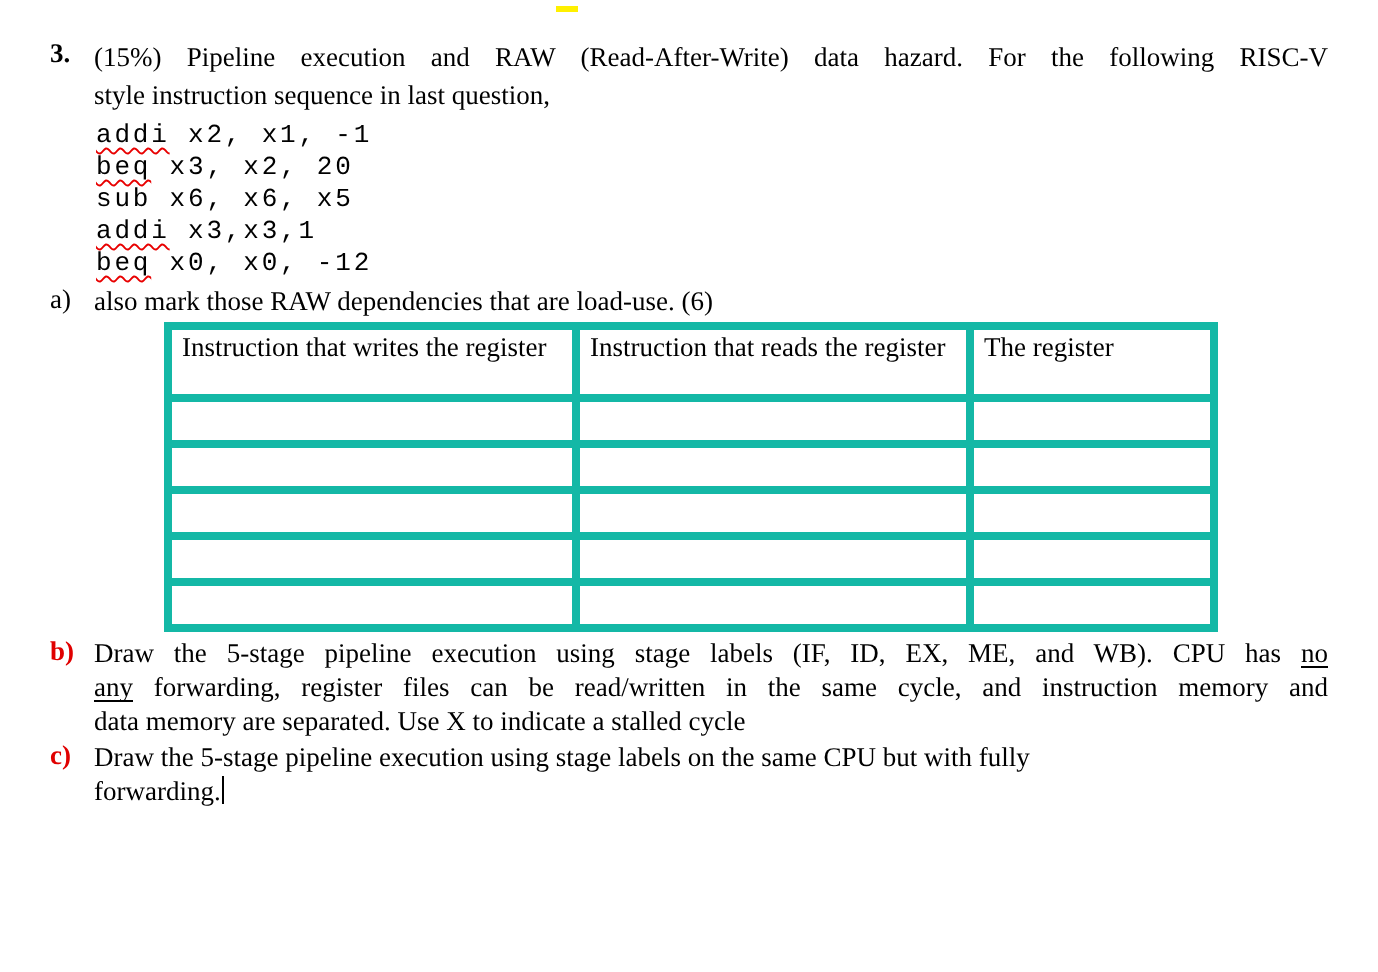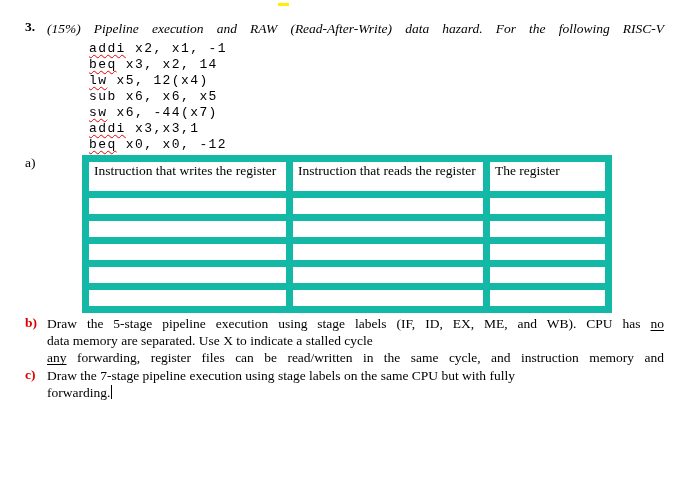--- a/index.html
+++ b/index.html
@@ -19,30 +19,30 @@
     position: absolute;
     left: 278px; top: 3px;
     width: 11px; height: 3px;
     background: #fff000;
   }
   .item { position: relative; padding-left: 22px; width: 639px; }
   .num  { position: absolute; left: 0; top: 0; }
   .num.bold { font-weight: bold; }
   .num.red  { font-weight: bold; color: #e00000; }
   .line { line-height: 18px; }
-  .title .line { line-height: 19px; font-style: italic; }
+  .title .line { line-height: 19px; }
   .bc .line { line-height: 17px; }
   .jlast { text-align: justify; text-align-last: justify; }
   .code-block {
     margin: 3px 0 2px 23px;
     font-family: "Liberation Mono", "DejaVu Sans Mono", monospace;
     font-size: 13px;
     letter-spacing: 1.4px;
   }
-  .code-line { line-height: 16px; white-space: pre; margin-left: 41px; }
+  .code-line { line-height: 16px; white-space: pre; }
   .sp {
     text-decoration: underline;
     text-decoration-style: wavy;
     text-decoration-color: #e80000;
     text-decoration-thickness: 1px;
     text-underline-offset: 2px;
     text-decoration-skip-ink: none;
   }
   .gram {
     text-decoration-style: wavy;
@@ -59,21 +59,21 @@
     text-underline-offset: 2px;
   }
   .emph { font-weight: bold; font-style: italic; }
   .raw-table {
     border-collapse: collapse;
     margin: 1px 0 2px 57px;
     table-layout: fixed;
     width: 507px;
   }
   .raw-table th, .raw-table td {
-    border: 7px solid #14b8a6;
+    border: 4px solid #14b8a6;
     font-weight: normal;
     font-size: 13.5px;
     line-height: 16px;
     padding: 1px 5px 2px 5px;
     vertical-align: top;
   }
   .raw-table th { height: 36px; text-align: justify; }
   .raw-table th.c3 { text-align: left; }
   .raw-table td { height: 23px; }
   .c1 { width: 204px; }
@@ -91,34 +91,34 @@
 </head>
 <body>
 
 <div class="page">
 
   <div class="hl"></div>
 
   <div class="item title">
     <span class="num bold">3.</span>
     <div class="line jlast">(15%) Pipeline execution and RAW (Read-After-Write) data hazard. For the following RISC-V</div>
+    <div class="line">style instruction sequence in last question,</div>
   </div>
 
   <div class="code-block" id="code-block">
       <div class="code-line"><span class="sp">addi</span><span> x2, x1, -1</span></div>
-      <div class="code-line"><span class="sp">beq</span><span> x3, x2, 14</span></div>
-      <div class="code-line"><span class="sp">lw</span><span> x5, 12(x4)</span></div>
+      <div class="code-line"><span class="sp">beq</span><span> x3, x2, 20</span></div>
       <div class="code-line"><span class="">sub</span><span> x6, x6, x5</span></div>
-      <div class="code-line"><span class="sp">sw</span><span> x6, -44(x7)</span></div>
       <div class="code-line"><span class="sp">addi</span><span> x3,x3,1</span></div>
       <div class="code-line"><span class="sp">beq</span><span> x0, x0, -12</span></div>
     </div>
 
   <div class="item">
     <span class="num">a)</span>
+    <div class="line">also mark those RAW dependencies that are load-use. (6)</div>
   </div>
 
   <table class="raw-table">
     <thead>
       <tr>
         <th class="c1">Instruction that writes the register</th>
         <th class="c2">Instruction that reads the register</th>
         <th class="c3">The register</th>
       </tr>
     </thead>
@@ -147,23 +147,23 @@
           <td class="c1"></td>
           <td class="c2"></td>
           <td class="c3"></td>
         </tr>
       </tbody>
   </table>
 
   <div class="item bc">
     <span class="num red">b)</span>
     <div class="line jlast"><span>Draw the 5-stage pipeline execution using stage labels (IF, ID, EX, ME, and WB). CPU has</span> <span class="gram"><span class="ul">no</span></span></div>
+    <div class="line jlast"><span class="gram"><span class="ul">any</span></span> <span>forwarding, register files can be read/written in the same cycle, and instruction memory and</span></div>
     <div class="line">data memory are separated. Use X to indicate a stalled cycle</div>
-    <div class="line jlast"><span class="gram"><span class="ul">any</span></span> <span>forwarding, register files can be read/written in the same cycle, and instruction memory and</span></div>
   </div>
 
   <div class="item bc">
     <span class="num red">c)</span>
-    <div class="line">Draw the 7-stage pipeline execution using stage labels on the same CPU but with fully</div>
+    <div class="line">Draw the 5-stage pipeline execution using stage labels on the same CPU but with fully</div>
     <div class="line"><span>forwarding.</span><span class="caret"></span></div>
   </div>
 
 </div>
 
 </body></html>

